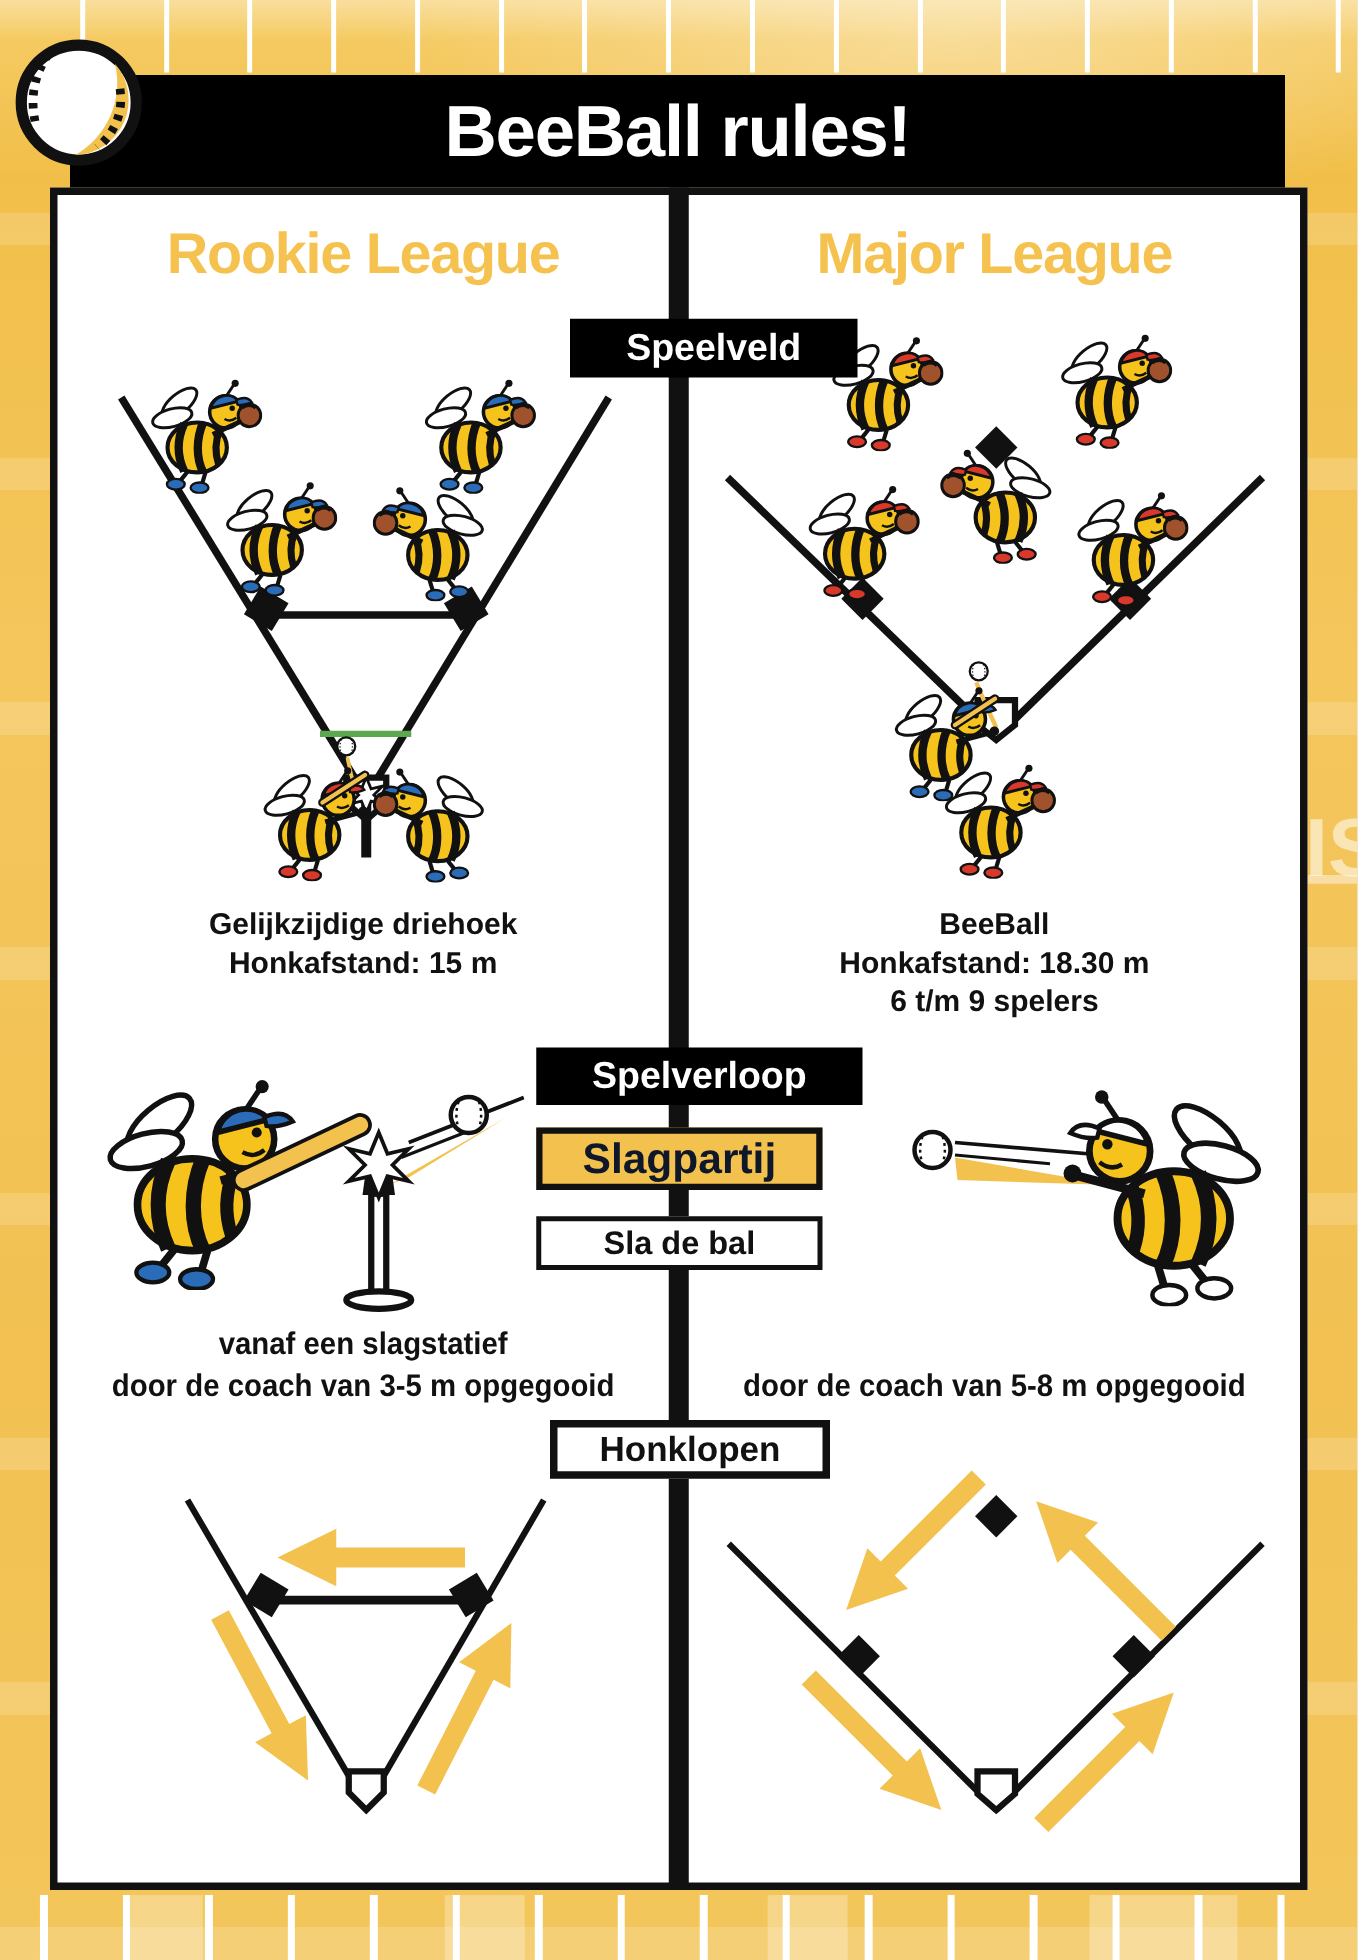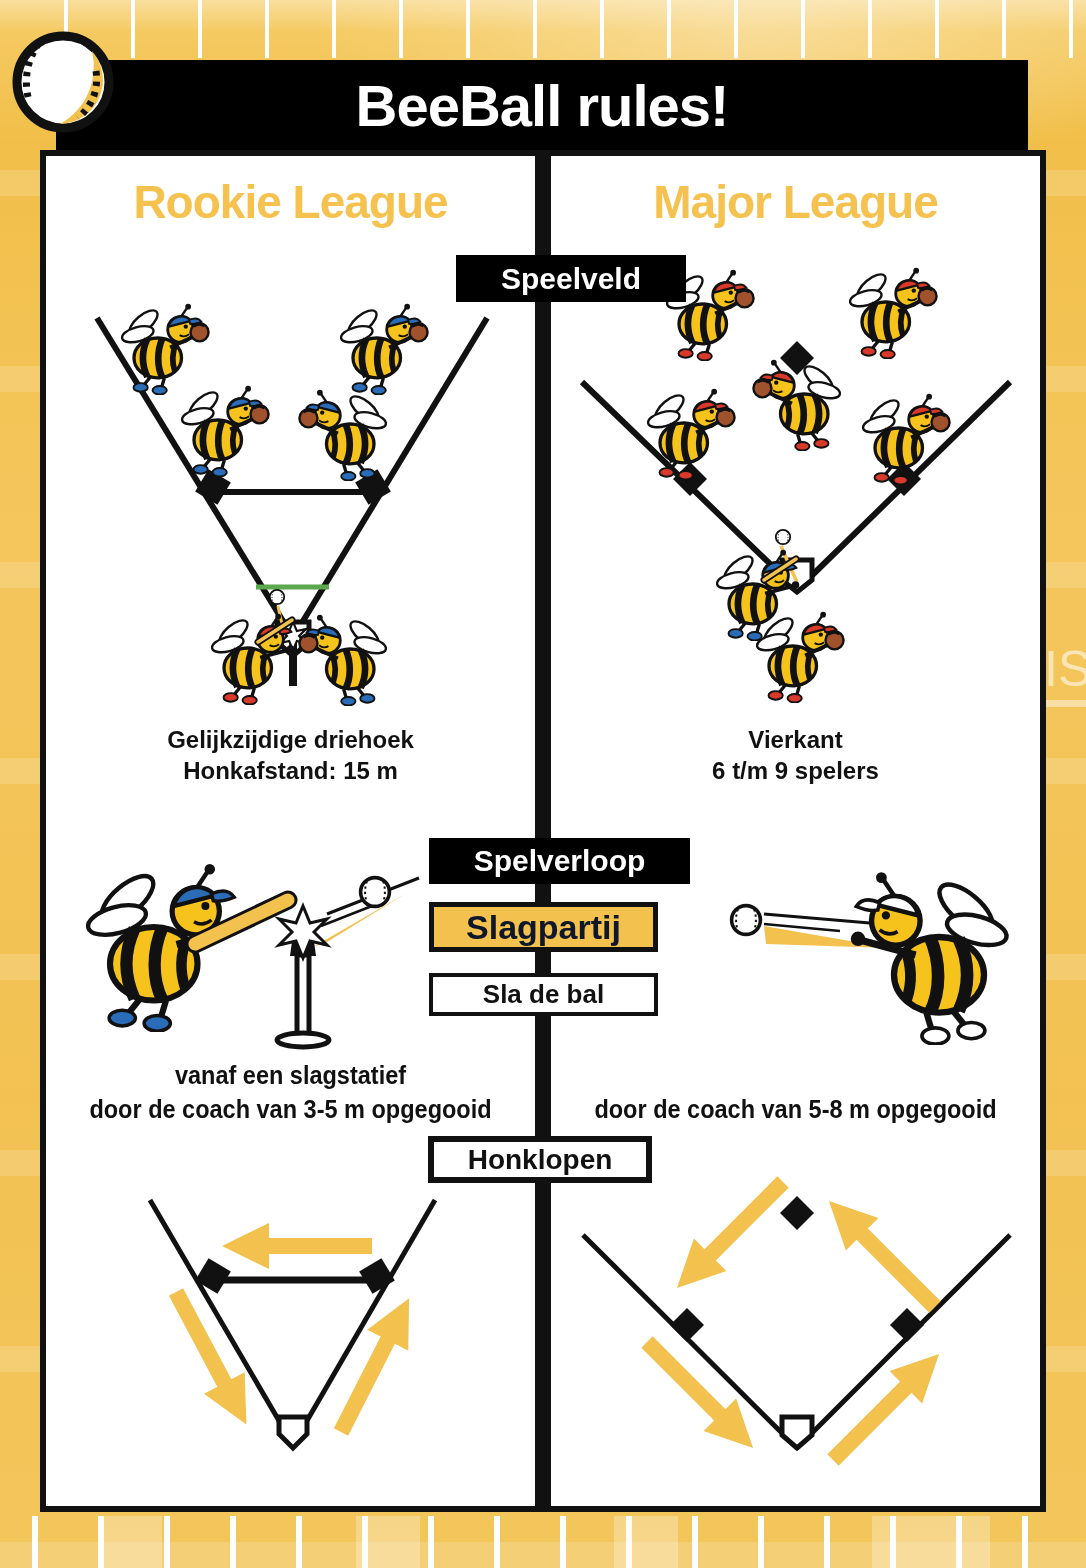--- a/index.html
+++ b/index.html
@@ -54,21 +54,21 @@
   .banner-white{background:#fff;color:#111;border:4px solid #111;}
   .caption{
     z-index:3;text-align:center;color:#111;font-weight:bold;
   }
   .caption .ln{display:block;}
   .field-caption{font-size:24px;line-height:31px;}
   .bat-caption{font-size:25px;line-height:34px;transform:scaleX(.94);}
   svg.diagram{position:absolute;z-index:3;overflow:visible;}
   .bg-fragment{
     left:1044px;top:640px;width:42px;height:70px;overflow:hidden;z-index:0;
-    color:rgba(255,255,255,.55);font-size:50px;font-weight:normal;
+    color:rgba(255,255,255,.55);font-size:66px;font-weight:bold;
   }
   .bg-band{left:1046px;top:700px;width:40px;height:7px;background:rgba(255,255,255,.45);z-index:0;}
 </style>
 </head>
 <body>
 
 <svg style="position:absolute;width:0;height:0" aria-hidden="true">
   <defs>
     <symbol id="bee-core" viewBox="0 0 100 100">
       <line x1="68" y1="20" x2="76" y2="8" stroke="#111" stroke-width="2.5"></line>
@@ -188,21 +188,22 @@
     <line x1="204" y1="315" x2="236" y2="294" stroke="#111" stroke-width="7" stroke-linecap="round"></line>
     <line x1="204" y1="315" x2="236" y2="294" stroke="var(--gold,#F2C14E)" stroke-width="3.5" stroke-linecap="round"></line>
     <use href="#bee" x="190" y="343" width="95" height="95" style="--cap:var(--cap-red,#D8392B)"></use>
   </svg>
 
   <div class="abs caption field-caption col-left" style="top:724px;">
     <span class="ln">Gelijkzijdige driehoek</span>
     <span class="ln">Honkafstand: 15 m</span>
   </div>
   <div class="abs caption field-caption col-right" style="top:724px;">
-    <span class="ln">Vierkant</span>
+    <span class="ln">BeeBall</span>
+    <span class="ln">Honkafstand: 18.30 m</span>
     <span class="ln">6 t/m 9 spelers</span>
   </div>
 
   <div class="abs banner banner-black" style="left:429px;top:838px;width:261px;height:46px;font-size:30px;">
     <span>Spelverloop</span>
   </div>
   <div class="abs banner banner-gold" style="left:429px;top:902px;width:229px;height:50px;font-size:34px;">
     <span>Slagpartij</span>
   </div>
   <div class="abs banner banner-white" style="left:429px;top:973px;width:229px;height:43px;font-size:26px;">
@@ -234,21 +235,21 @@
   </svg>
 
   <div class="abs caption bat-caption col-left" style="top:1058px;">
     <span class="ln">vanaf een slagstatief</span>
     <span class="ln">door de coach van 3-5 m opgegooid</span>
   </div>
   <div class="abs caption bat-caption col-right" style="top:1092px;">
     <span class="ln">door de coach van 5-8 m opgegooid</span>
   </div>
 
-  <div class="abs banner banner-white" style="left:428px;top:1136px;width:224px;height:47px;font-size:28px;border-width:6px;">
+  <div class="abs banner banner-white" style="left:440px;top:1136px;width:224px;height:47px;font-size:28px;border-width:6px;">
     <span>Honklopen</span>
   </div>
 
   <svg class="diagram" style="left:60px;top:1180px;" width="480" height="330" viewBox="0 0 480 330">
     <line x1="90" y1="20" x2="225" y2="251" stroke="#111" stroke-width="5"></line>
     <line x1="375" y1="20" x2="241" y2="251" stroke="#111" stroke-width="5"></line>
     <line x1="150" y1="100" x2="320" y2="100" stroke="#111" stroke-width="7"></line>
     <rect x="-13" y="-13" width="26" height="26" transform="translate(153,96) rotate(-59)" fill="#111"></rect>
     <rect x="-13" y="-13" width="26" height="26" transform="translate(317,96) rotate(59)" fill="#111"></rect>
     <polygon points="219,237 247,237 247,254 233,268 219,254" fill="#fff" stroke="#111" stroke-width="5"></polygon>

